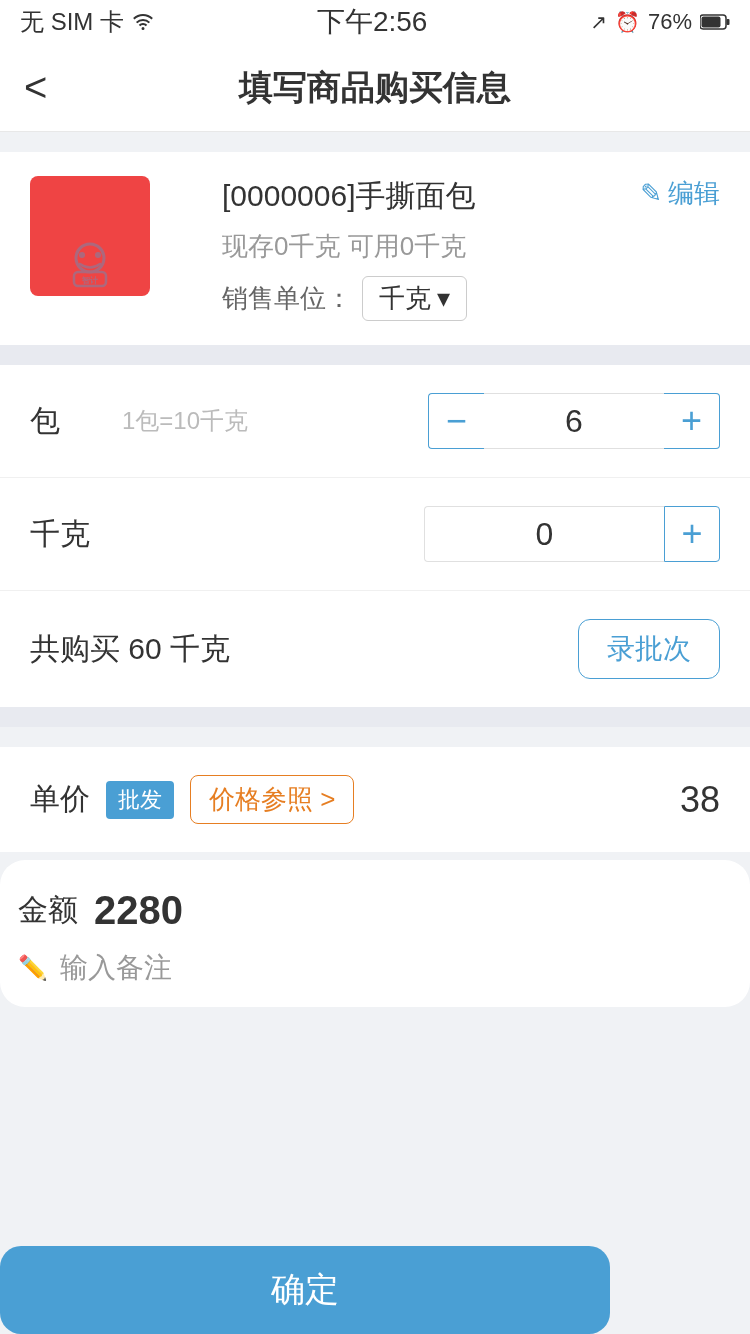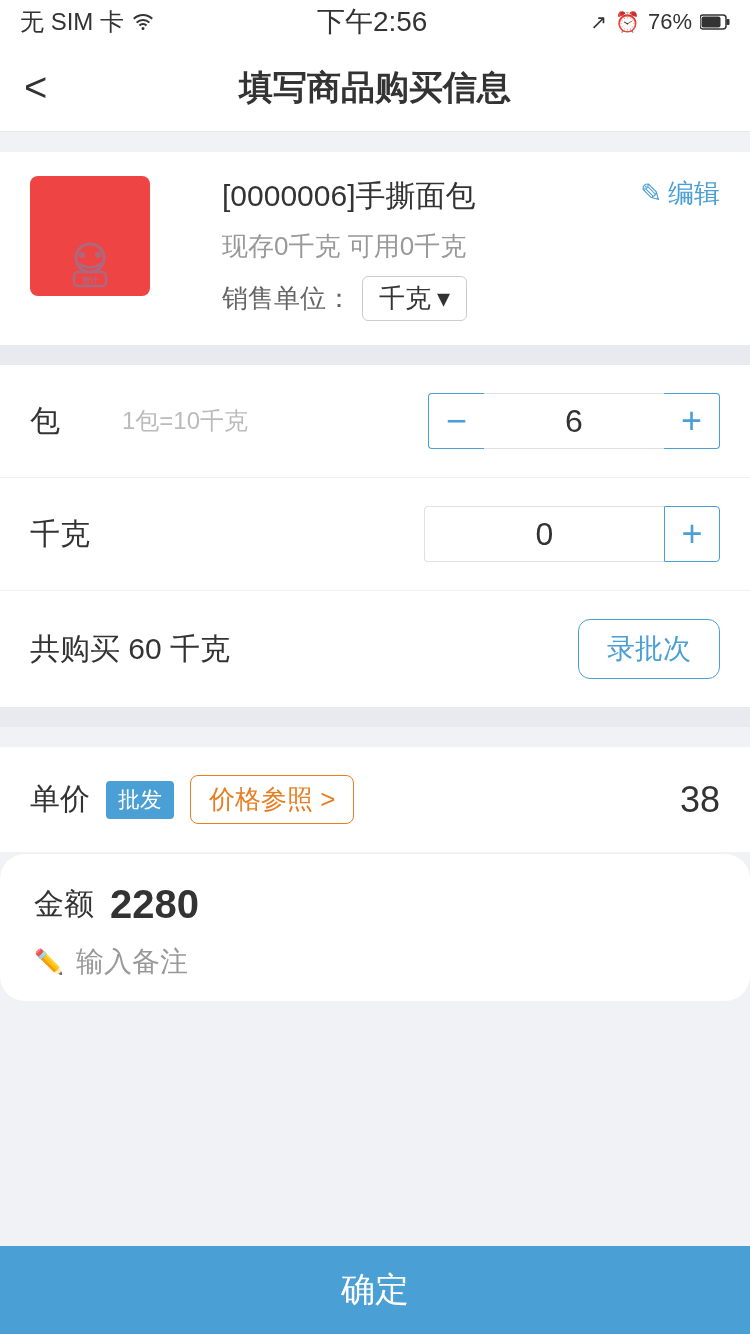--- a/index.html
+++ b/index.html
@@ -255,22 +255,22 @@
     .price-value {
       margin-left: auto;
       font-size: 36px;
       color: #333;
       font-weight: 500;
     }
 
     
     .amount-section {
       background: #fff;
-      margin-top: 2px;
-      padding: 28px 30px 20px 34px;
+      margin-top: 8px;
+      padding: 28px 30px 20px 18px;
       border-radius: 25px;
     }
     .amount-row {
       display: flex;
       align-items: center;
       gap: 16px;
       margin-bottom: 16px;
     }
     .amount-label {
       font-size: 30px;
@@ -293,27 +293,28 @@
     .bottom-space {
       height: 300px;
       background: #f0f2f5;
     }
 
     
     .confirm-btn-wrap {
       position: fixed;
       bottom: 0;
       left: 0;
-      width: 750px;
+      width: 610px;
       background: #4a9fd4;
       height: 88px;
       display: flex;
       align-items: center;
       justify-content: center;
       cursor: pointer;
+      border-radius: 21px;
     }
     .confirm-btn-text {
       color: #fff;
       font-size: 34px;
       font-weight: 500;
     }
   </style>
 </head>
 <body>
 

